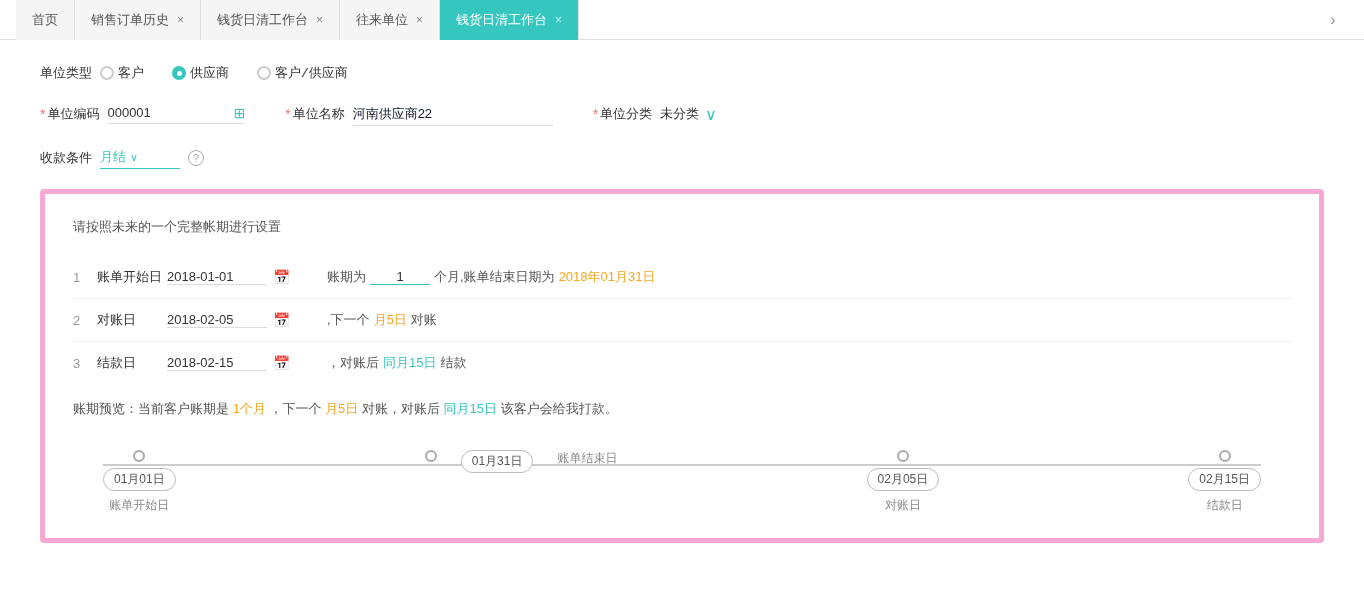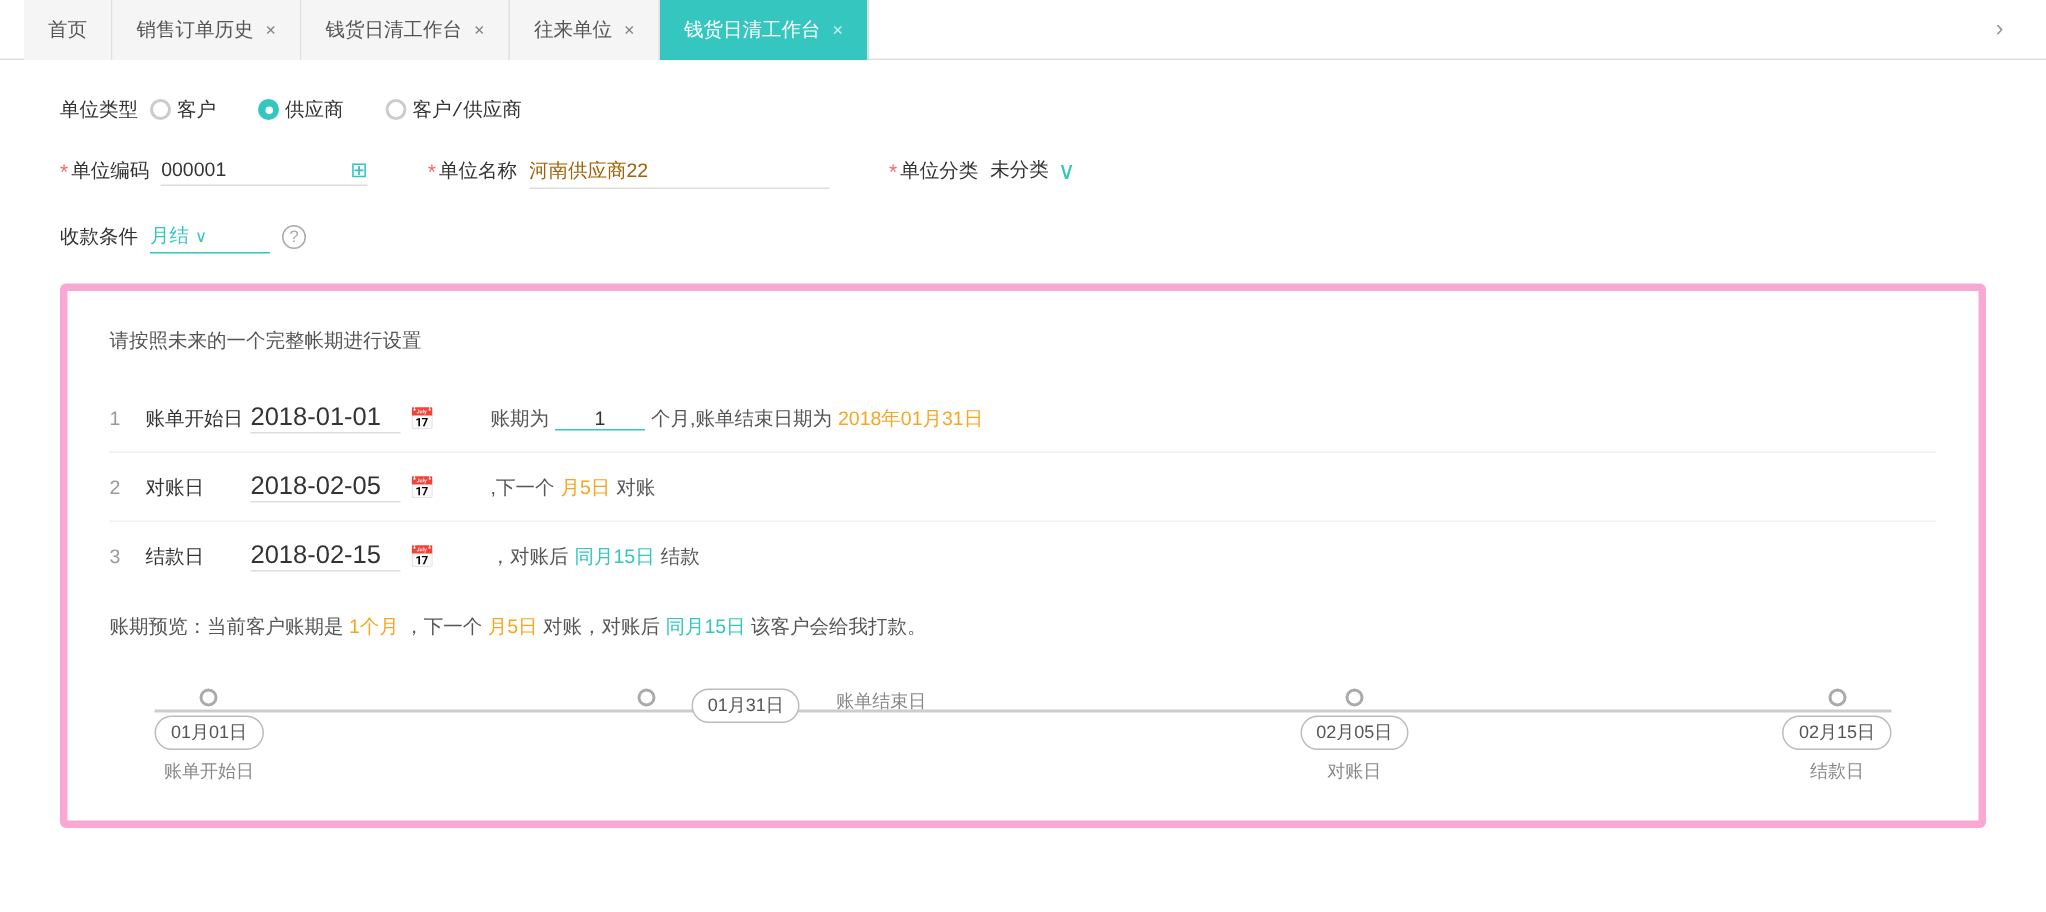--- a/index.html
+++ b/index.html
@@ -116,21 +116,21 @@
     }
 
     
     .input-field {
       border: none;
       border-bottom: 1px solid #ddd;
       outline: none;
       font-size: 13px;
       padding: 4px 0;
       background: transparent;
-      color: #a16207;
+      color: #0f172a;
     }
     .input-narrow { width: 120px; }
     .input-medium { width: 200px; }
 
     .field-with-icon {
       display: flex;
       align-items: center;
       border-bottom: 1px solid #ddd;
       padding-bottom: 2px;
     }
@@ -226,21 +226,21 @@
     .step-date {
       display: flex;
       align-items: center;
       gap: 6px;
       width: 160px;
     }
     .step-date input {
       border: none;
       border-bottom: 1px solid #ddd;
       outline: none;
-      font-size: 17px;
+      font-size: 13px;
       width: 100px;
       color: #333;
       background: transparent;
     }
     .cal-icon {
       color: #36c6c0;
       cursor: pointer;
       font-size: 14px;
     }
     .step-desc {

